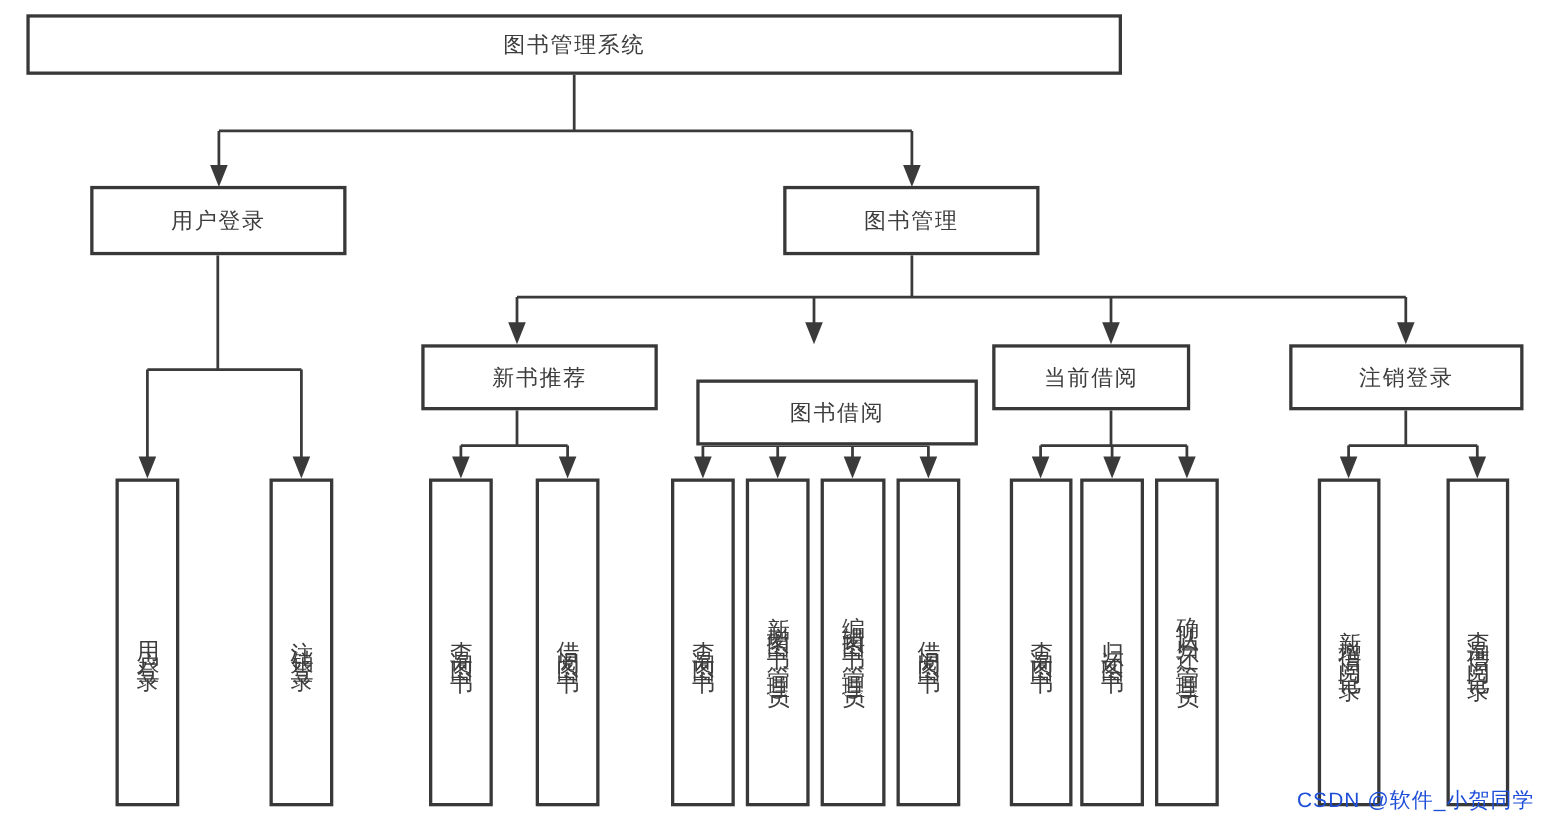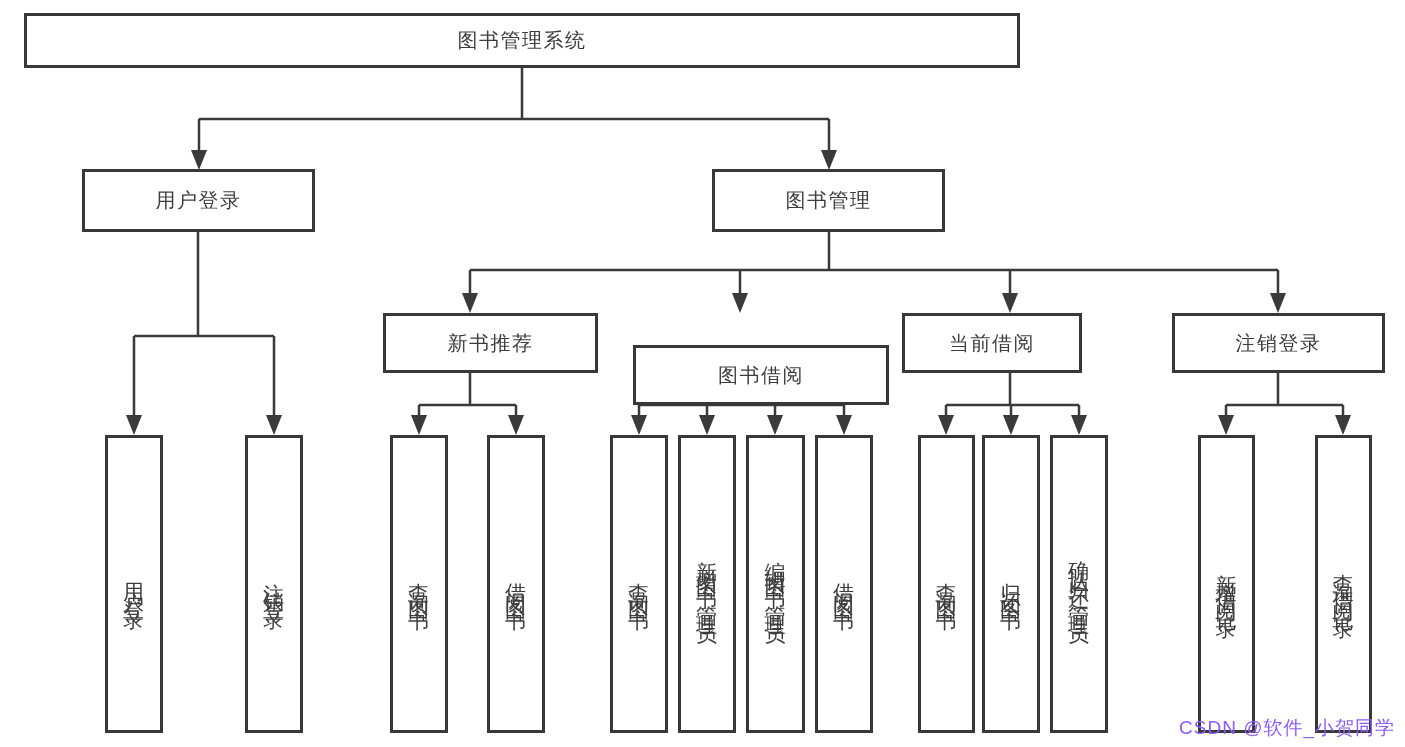--- a/index.html
+++ b/index.html
@@ -47,21 +47,21 @@
     letter-spacing: 9px;
     color: #3d3d3d;
     white-space: nowrap;
   }
   .watermark {
     position: absolute;
     right: 10px;
     bottom: 6px;
     font-size: 19px;
     letter-spacing: 1px;
-    color: #8b5cf6;
+    color: #1d4ed8;
     z-index: 5;
     white-space: nowrap;
   }
 </style>
 </head>
 <body>
 
 <div id="canvas">
 
   <svg id="connectors" viewBox="0 0 1405 747" xmlns="http://www.w3.org/2000/svg">

